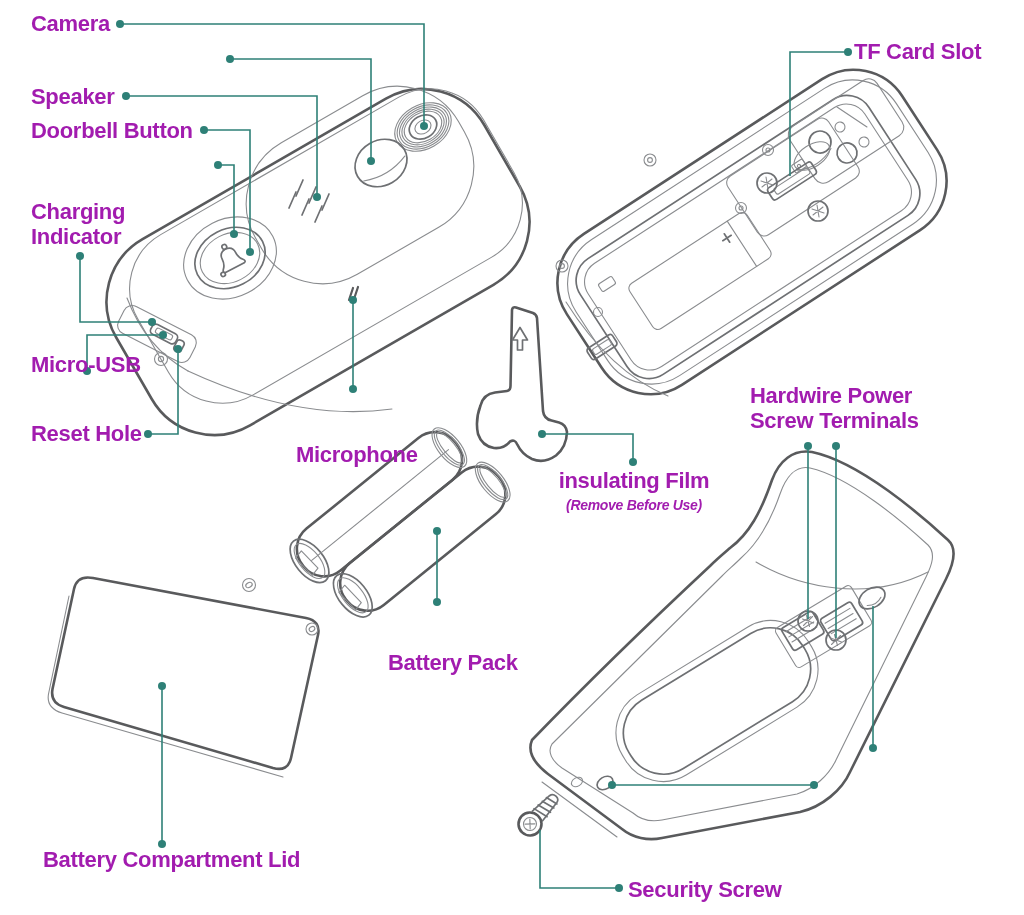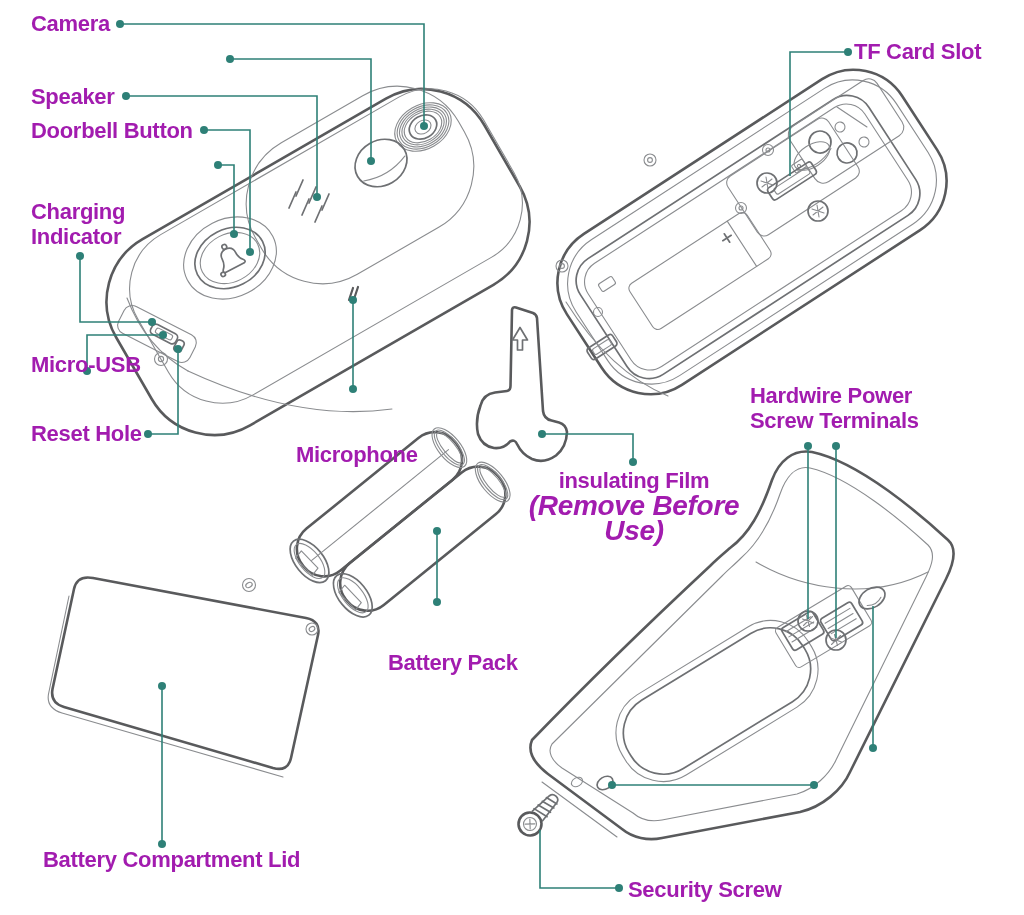--- a/index.html
+++ b/index.html
@@ -11,21 +11,21 @@
   .s3 { fill:none; stroke:#595A5C; stroke-width:2.6; stroke-linecap:round; stroke-linejoin:round; }
   .s2 { fill:none; stroke:#6E7073; stroke-width:1.7; stroke-linecap:round; stroke-linejoin:round; }
   .s1 { fill:none; stroke:#8A8C8F; stroke-width:1.1; stroke-linecap:round; stroke-linejoin:round; }
   .lead { fill:none; stroke:#2E8077; stroke-width:1.6; }
   .dot  { fill:#2E8077; stroke:none; }
   .lbl {
     position:absolute; font-size:22px; line-height:25px; color:#a21caf;
     letter-spacing:-0.3px; white-space:nowrap;font-weight:bold;
   }
   .lbl.center { text-align:center; white-space:normal; }
-  .it { font-style:italic; font-size:28px; }
+  .it { font-style:italic; font-size:14px; }
 </style>
 </head>
 <body>
 
 <div id="stage">
 
 <svg id="art" width="1024" height="915" viewBox="0 0 1024 915" xmlns="http://www.w3.org/2000/svg">
 
   <g>
     <rect class="s3" x="105.5" y="154.5" width="425" height="215" rx="72" transform="rotate(-30 318 262)"></rect>

